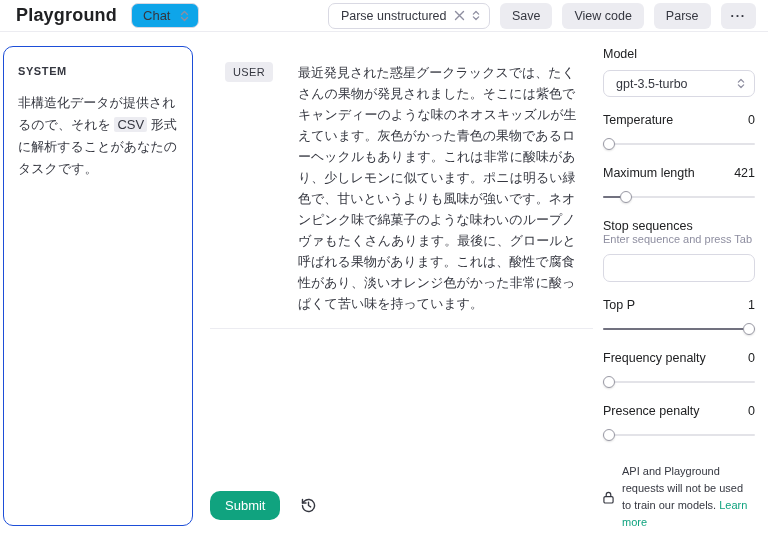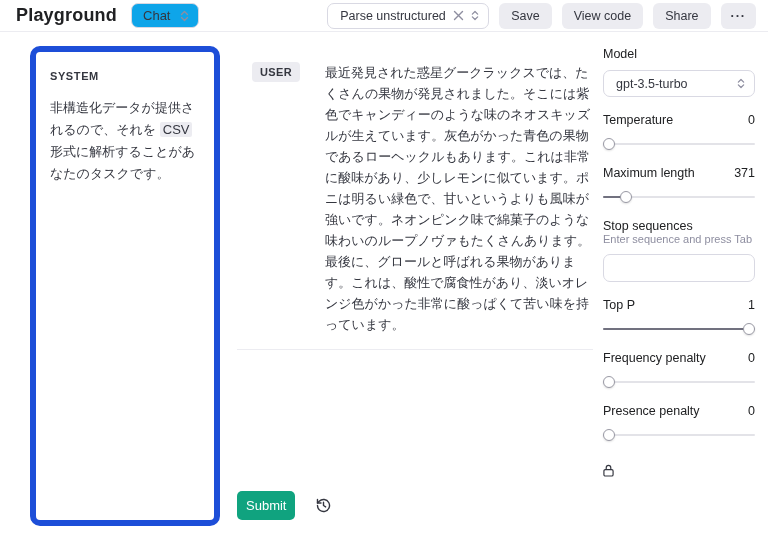--- a/index.html
+++ b/index.html
@@ -35,47 +35,47 @@
     padding:6px 12px; font-size:12.5px; color:#353740; cursor:pointer;
     font-family:inherit; white-space:nowrap;
   }
   .gbtn.more { padding:6px 10px; letter-spacing:1px; font-weight:bold; }
 
   
   .main { display:flex; height:502px; }
 
   
   .system-panel {
-    flex-shrink:0; width:190px; margin:14px 0 8px 30px;
-    border:6px solid #1d4ed8; border-radius:10px;
+    flex-shrink:0; width:190px; margin:14px 0 8px 3px;
+    border:1px solid #1d4ed8; border-radius:10px;
     padding:18px 14px;
   }
   .system-label { font-size:11px; font-weight:bold; letter-spacing:.6px; color:#353740; margin-bottom:15px; }
   .system-text { font-size:13px; line-height:1.7; color:#353740; }
   .hl { background:#ececf1; border-radius:2px; padding:0 3px; }
 
   
   .chat-col { flex:1; display:flex; flex-direction:column; padding:12px 10px 14px 17px; min-width:0; }
   .msg-row { display:flex; padding:18px 0 14px 15px; }
   .role-cell { width:73px; flex-shrink:0; }
   .role-badge {
     display:inline-block; background:#ececf1; border-radius:4px;
-    font-size:11px; font-weight:bold; letter-spacing:.4px; color:#353740;
+    font-size:11px; font-weight:normal; letter-spacing:.4px; color:#353740;
     padding:4px 8px; cursor:pointer;
   }
   .msg-text { width:283px; font-size:13px; line-height:21px; color:#353740; }
   .divider { border-top:1px solid #ececf1; }
   .add-row {
     display:flex; align-items:center; gap:10px;
     padding:15px 0 15px 17px; font-size:13px; font-weight:bold; color:#202123; cursor:pointer;
   }
   .chat-bottom { margin-top:auto; display:flex; align-items:center; gap:20px; }
   .submit-btn {
-    border:none; border-radius:5px; color:#fff;
-    padding:7px 9px; font-size:13px; font-family:inherit; cursor:pointer;
+    border:none; border-radius:10px; color:#fff;
+    padding:7px 15px; font-size:13px; font-family:inherit; cursor:pointer;
   }
   .history-btn { background:none; border:none; padding:0; cursor:pointer; display:flex; align-items:center; }
 
   
   .settings-col { flex-shrink:0; width:165px; padding:15px 13px 0 0; font-size:12.5px; color:#202123; }
   .sec { margin-bottom:16px; }
   .sec-label { margin-bottom:9px; }
   .model-select {
     border:1px solid #d9d9e3; border-radius:7px; background:#fff;
     height:27px; display:flex; align-items:center; justify-content:space-between;
@@ -124,21 +124,21 @@
           </svg>
       </span>
       <span class="icon">
         <svg width="8" height="11" viewBox="0 0 9 12">
             <path d="M1.5 4.5 4.5 1.5 7.5 4.5 M1.5 7.5 4.5 10.5 7.5 7.5" fill="none" stroke="#8e8ea0" stroke-width="1.4" stroke-linecap="round" stroke-linejoin="round"></path>
           </svg>
       </span>
     </div>
     <button class="gbtn">Save</button>
     <button class="gbtn">View code</button>
-    <button class="gbtn">Share</button>
+    <button class="gbtn">Parse</button>
     <button class="gbtn more">···</button>
   </div>
 </div>
 
 <div class="main">
 
   <div class="system-panel">
     <div class="system-label">SYSTEM</div>
     <div class="system-text"><span>非構造化データが提供されるので、それを </span><span class="hl">CSV</span><span> 形式に解析することがあなたのタスクです。</span></div>
   </div>
@@ -190,21 +190,21 @@
       <div class="slider">
         <div class="slider-track"></div>
           <div class="slider-fill" style="width: 0%;"></div>
           <div class="slider-handle" style="left: calc(0% + 0px);"></div>
       </div>
     </div>
 
     <div class="sec">
       <div class="row-between">
         <span>Maximum length</span>
-        <span>371</span>
+        <span>421</span>
       </div>
       <div class="slider">
         <div class="slider-track"></div>
           <div class="slider-fill" style="width: 12%;"></div>
           <div class="slider-handle" style="left: calc(12% - 1.44px);"></div>
       </div>
     </div>
 
     <div class="sec">
       <div class="sec-label" style="margin-bottom:4px">Stop sequences</div>
@@ -248,15 +248,19 @@
       </div>
     </div>
 
     <div class="footer-note">
       <span class="icon lock">
         <svg width="11" height="13" viewBox="0 0 12 14">
             <rect x="1" y="6" width="10" height="7" rx="1.5" fill="none" stroke="#353740" stroke-width="1.3"></rect>
             <path d="M3.5 6V4a2.5 2.5 0 0 1 5 0v2" fill="none" stroke="#353740" stroke-width="1.3"></path>
           </svg>
       </span>
+      <span>
+        <span>API and Playground requests will not be used to train our models.</span>
+        <a class="learn-link" style="color: rgb(16, 163, 127);">Learn more</a>
+      </span>
     </div>
   </div>
 </div>
 
 </body></html>

